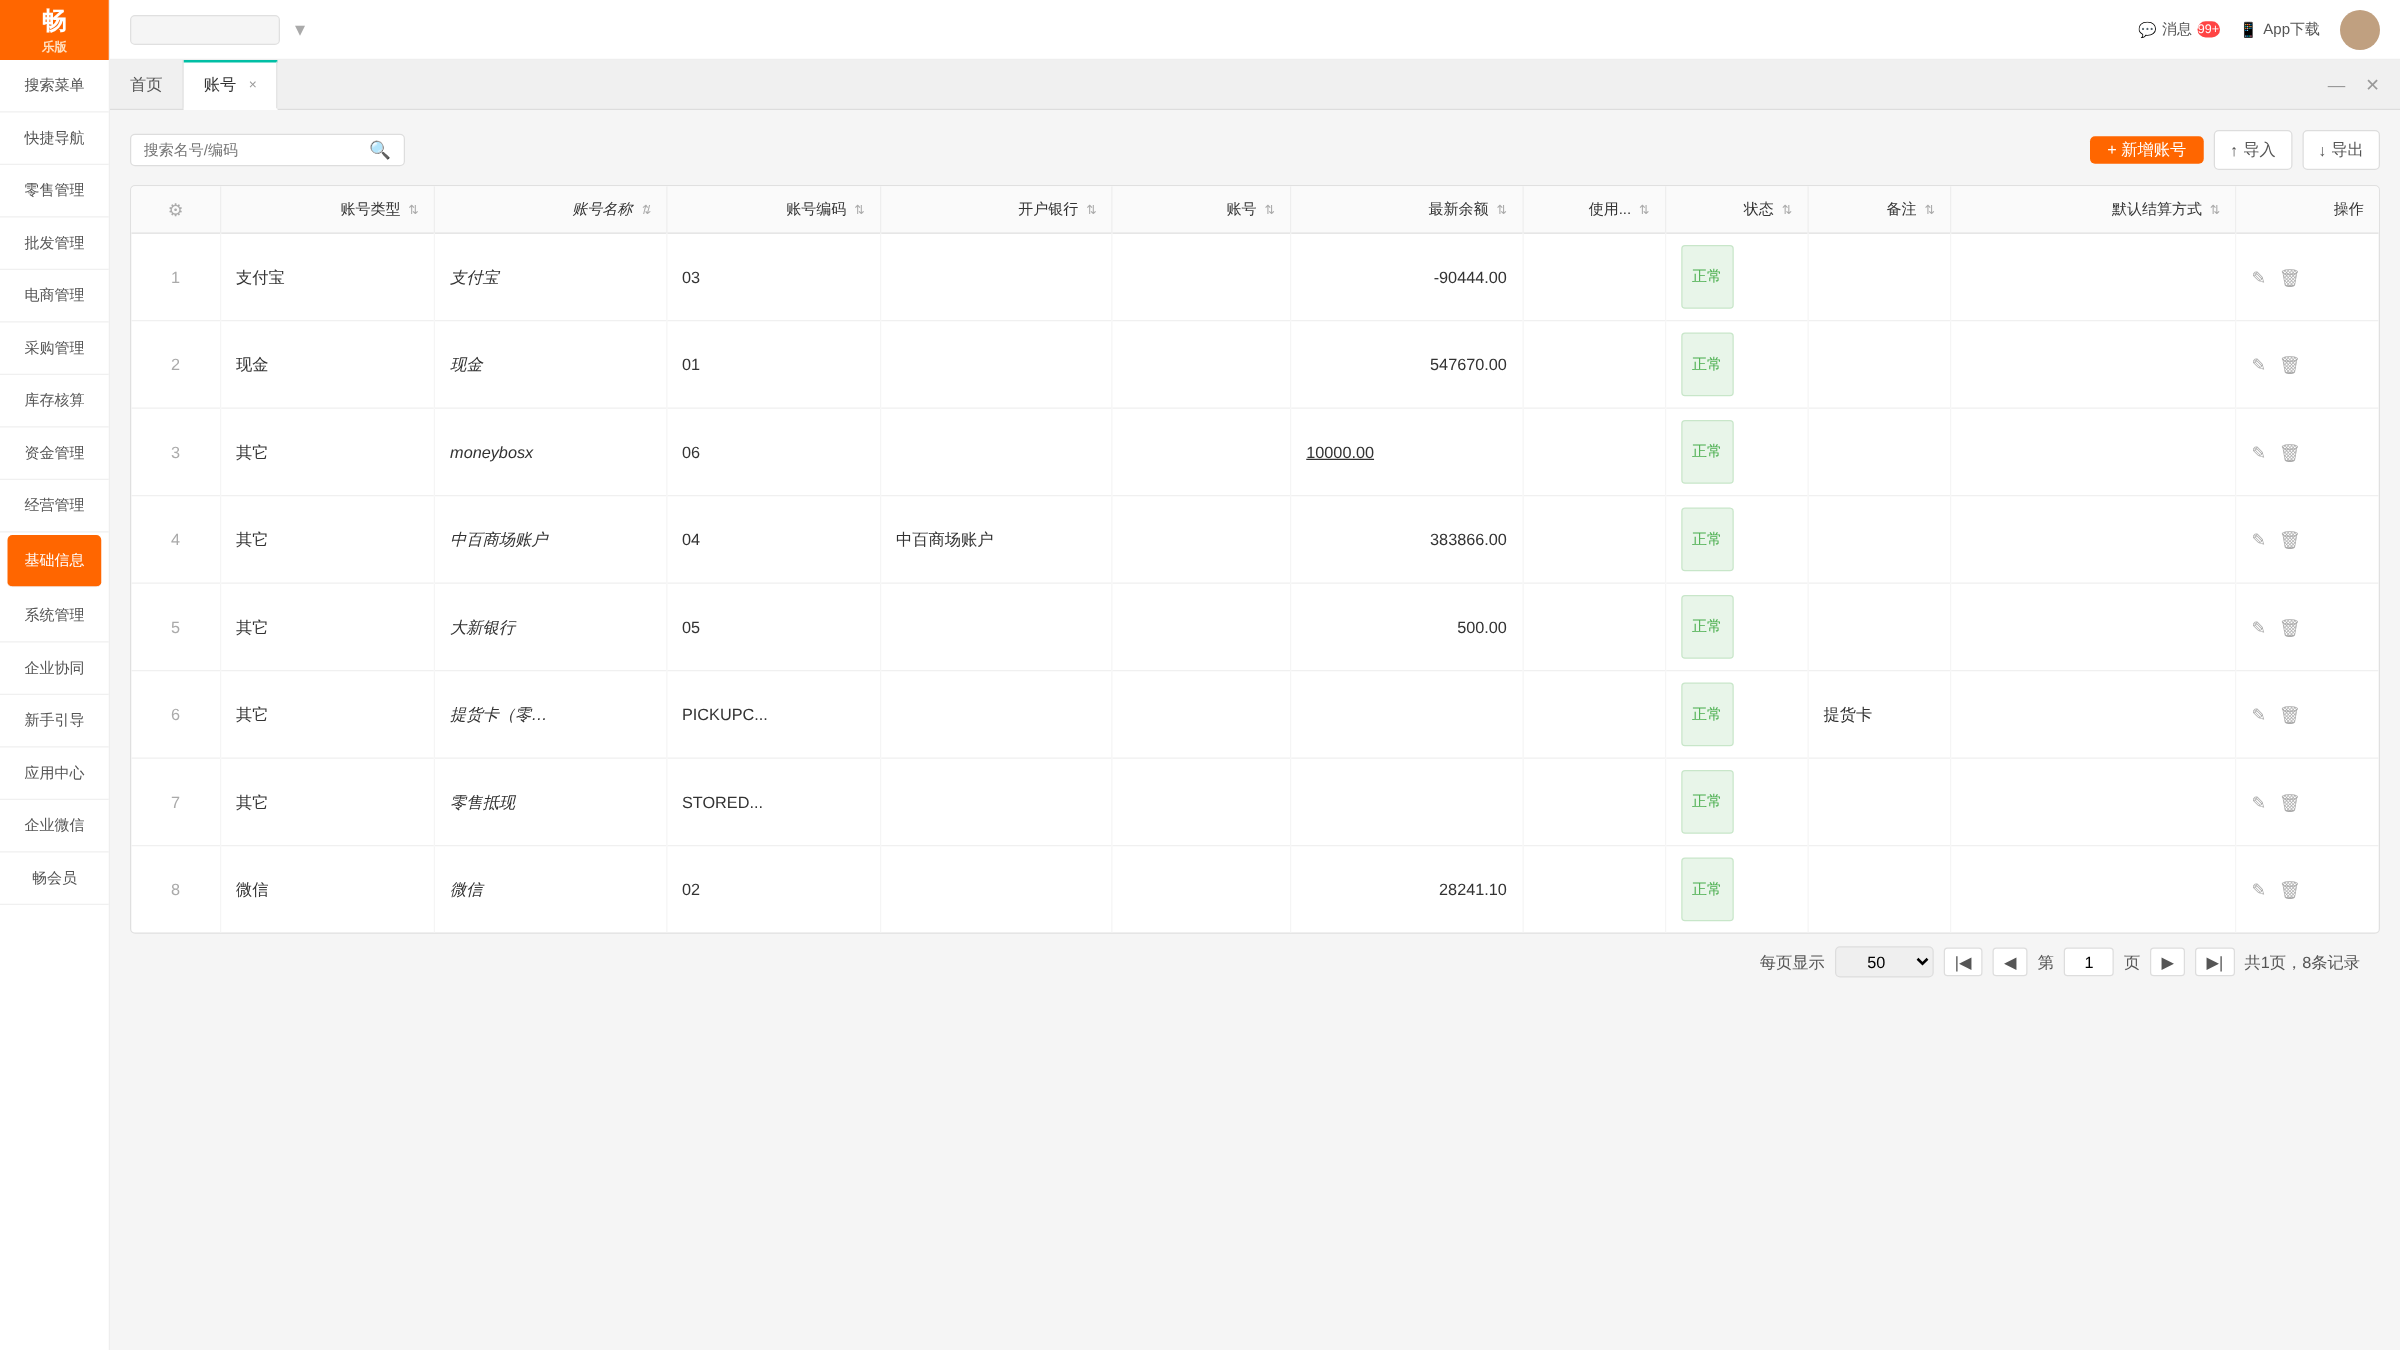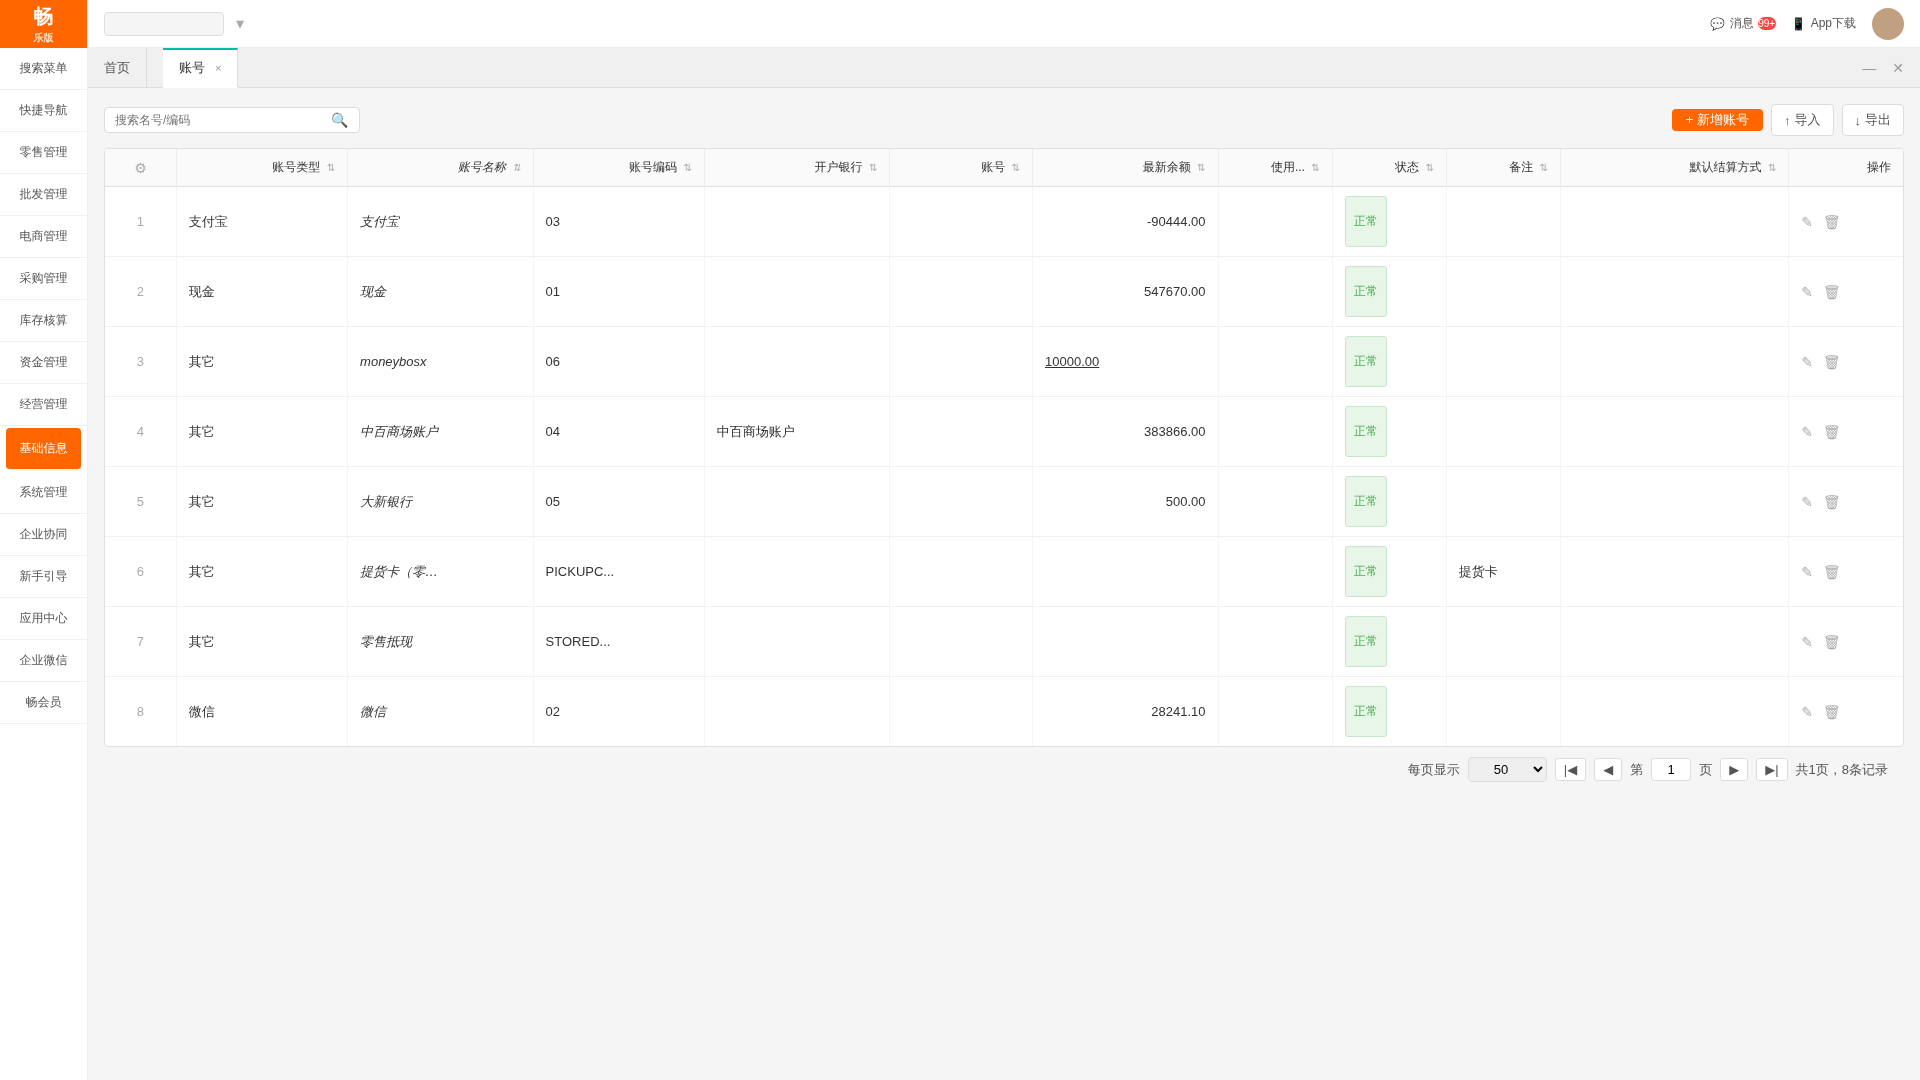--- a/index.html
+++ b/index.html
@@ -79,21 +79,21 @@
     .avatar { width: 32px; height: 32px; border-radius: 50%; background: #c0a080; overflow: hidden; }
 
     
     .tabbar {
       height: 40px;
       background: #f0f0f0;
       display: flex;
       align-items: center;
       border-bottom: 1px solid #ddd;
       padding: 0 0;
-      gap: 16px;
+      gap: 0;
     }
     .tab {
       height: 40px;
       padding: 0 16px;
       display: flex;
       align-items: center;
       font-size: 13px;
       cursor: pointer;
       gap: 6px;
       color: #555;
@@ -123,21 +123,21 @@
       align-items: center;
       justify-content: space-between;
       margin-bottom: 12px;
     }
     .search-box {
       display: flex;
       border: 1px solid #ddd;
       border-radius: 4px;
       background: #fff;
       padding: 4px 10px;
-      width: 256px;
+      width: 220px;
       gap: 6px;
     }
     .search-box input {
       border: none;
       outline: none;
       font-size: 12px;
       color: #555;
       flex: 1;
       background: transparent;
     }

